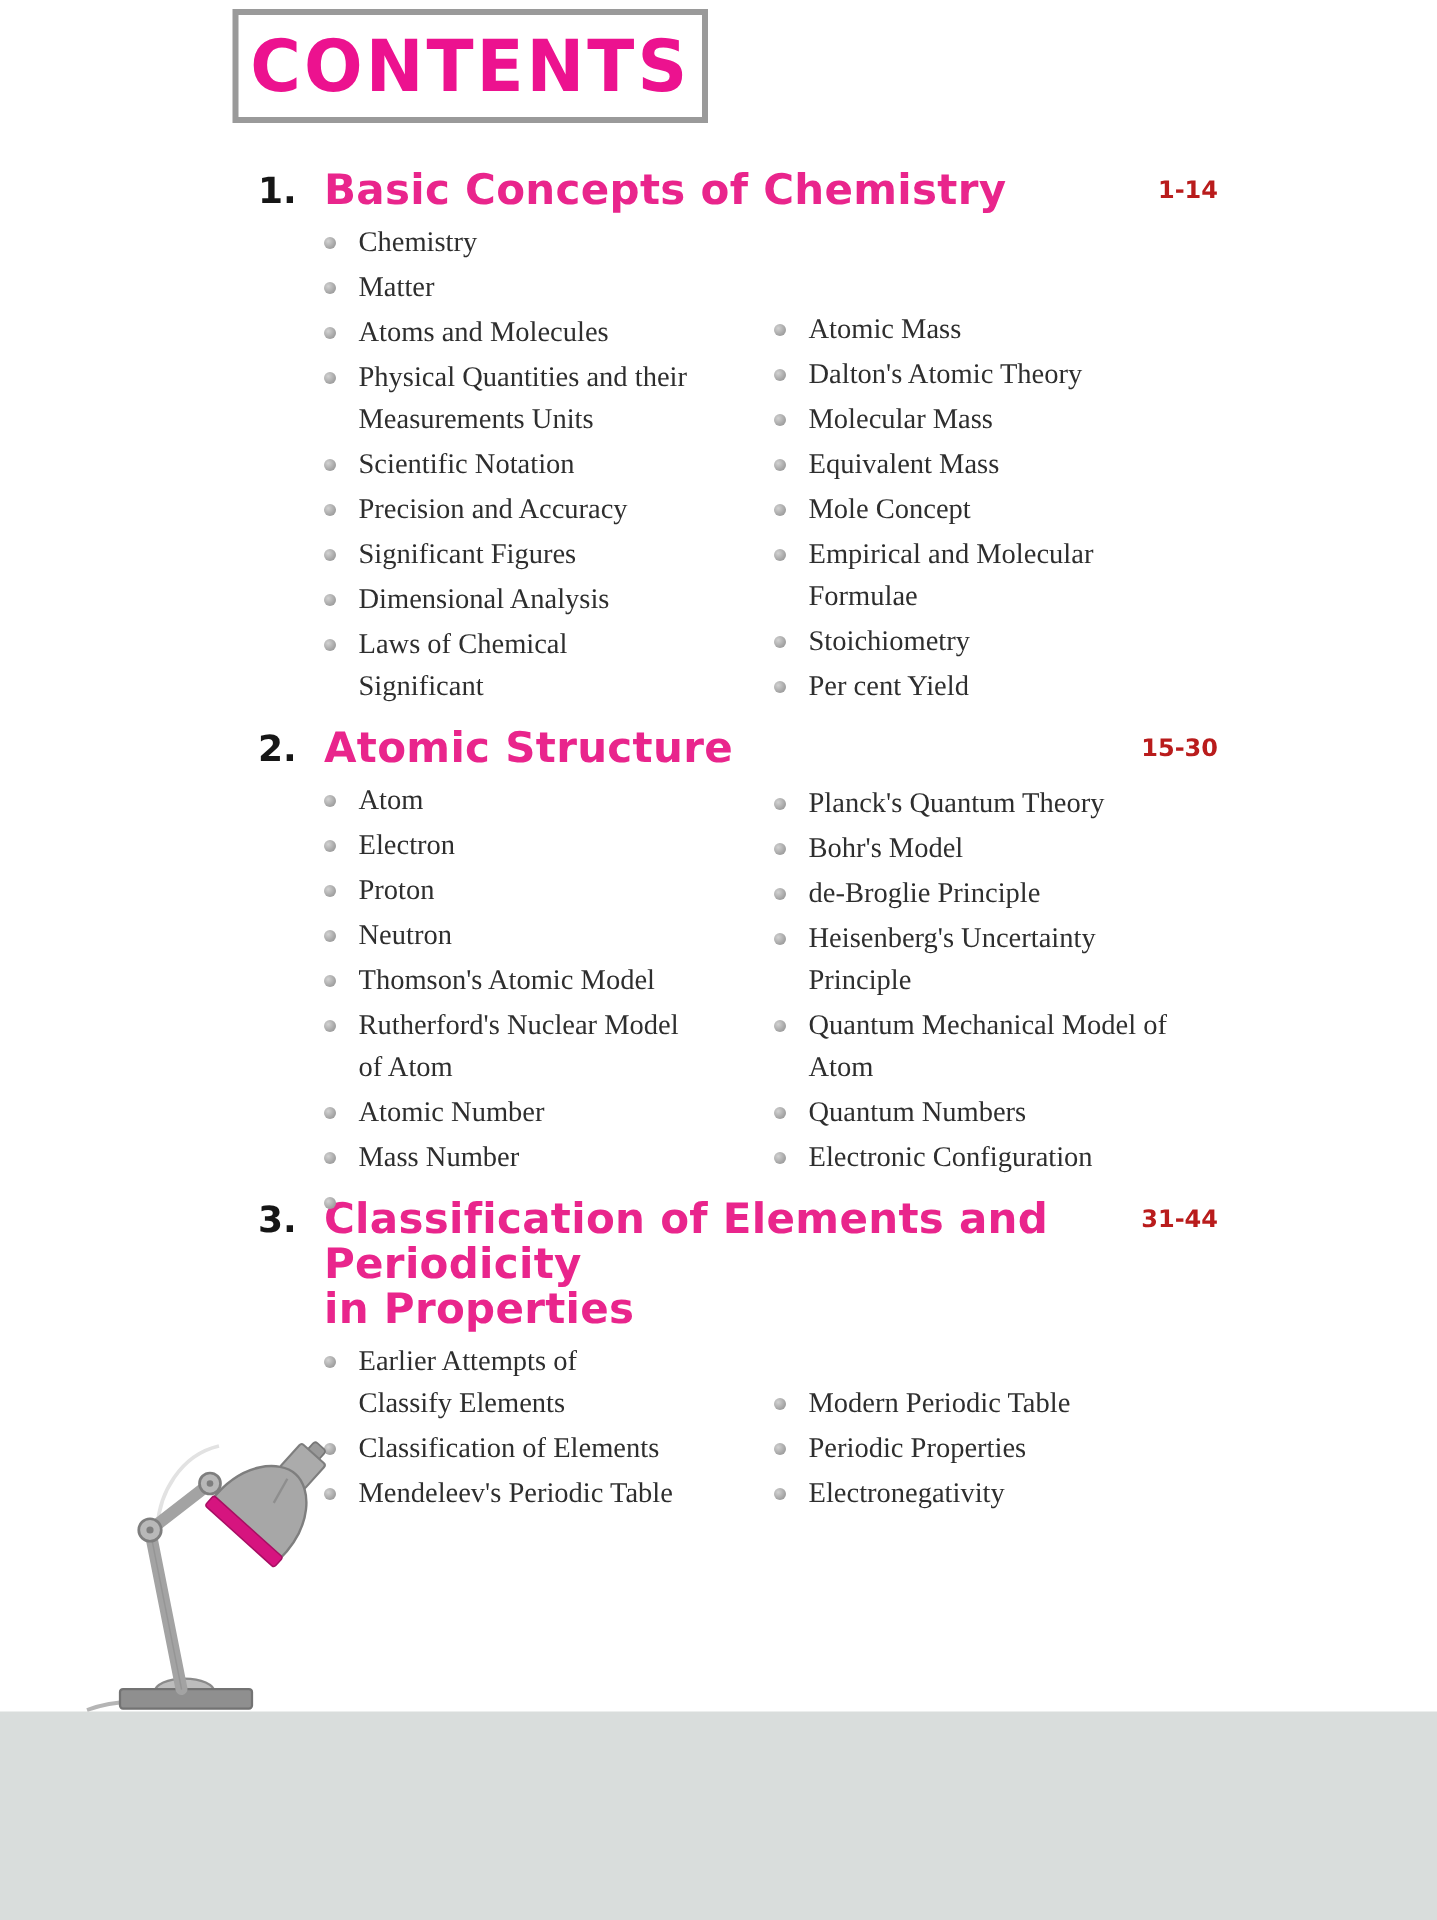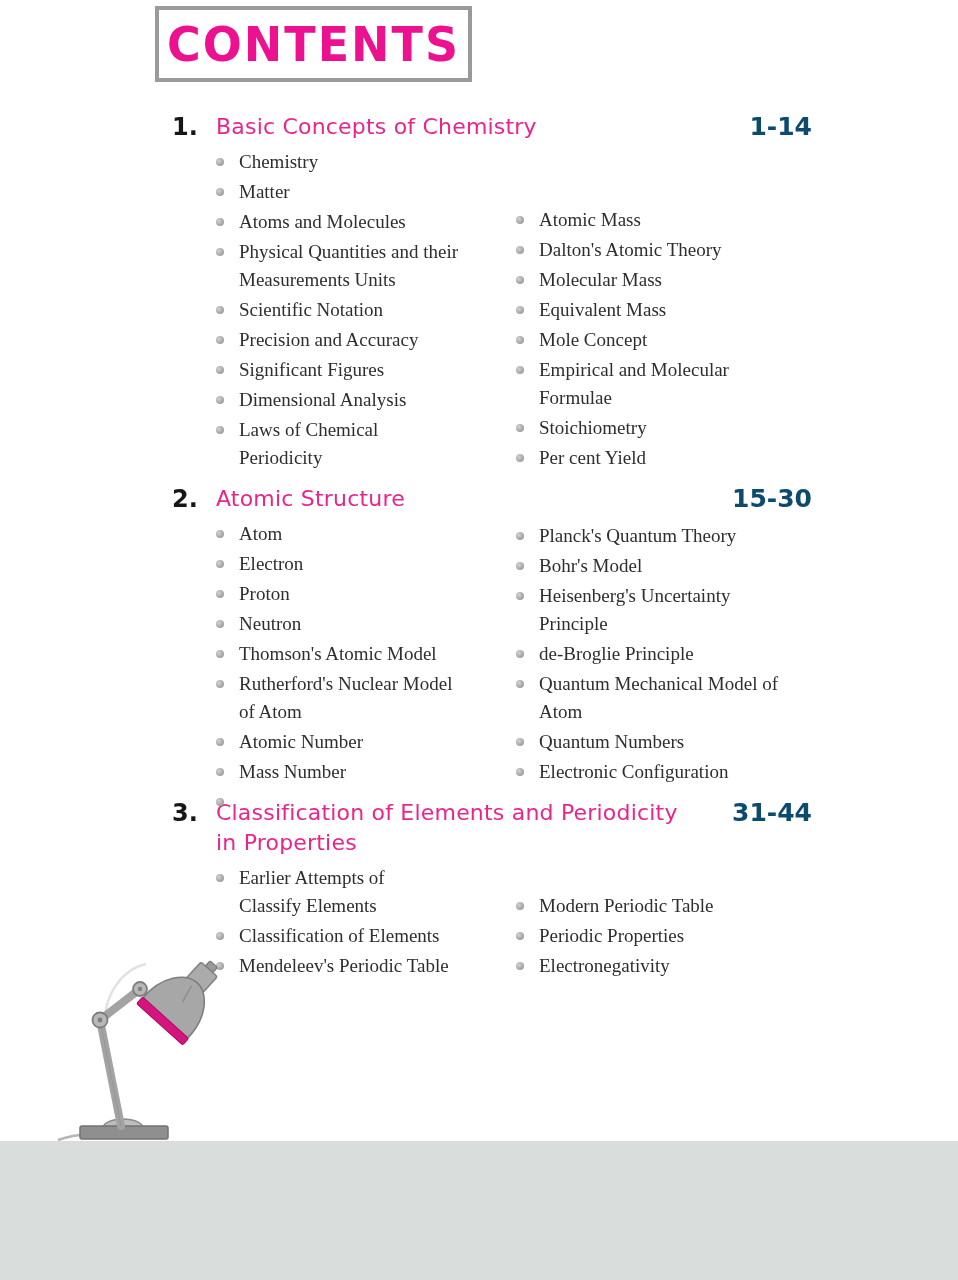--- a/index.html
+++ b/index.html
@@ -48,29 +48,29 @@
     font-family:"DejaVu Sans", sans-serif;
   }
   .chapter-number{
     width:44px;flex:0 0 44px;
     font-size:24px;font-weight:bold;color:#161616;
     line-height:30px;
   }
   .chapter-title{
     flex:1 1 auto;
     margin:0;
-    font-size:22px;font-weight:normal;
+    font-size:28px;font-weight:bold;
     color:var(--accent-pink);
     line-height:30px;
     white-space:pre-line;
     letter-spacing:0.2px;
   }
   .chapter-pages{
     flex:0 0 auto;
-    font-size:25px;font-weight:bold;color:#0c4a6e;
+    font-size:16px;font-weight:bold;color:#b91c1c;
     line-height:30px;
     margin-left:12px;
     white-space:nowrap;
   }
   .chapter-columns{display:flex;align-items:flex-end;}
   ul.topic-list{
     list-style:none;margin:0;padding:0;
   }
   ul.topic-list.left{margin-left:44px;width:300px;flex:0 0 300px;}
   ul.topic-list.right{width:296px;flex:0 0 296px;}
@@ -121,21 +121,21 @@
               <li><span class="bullet"></span><span class="topic-text">Chemistry</span></li>
               <li><span class="bullet"></span><span class="topic-text">Matter</span></li>
               <li><span class="bullet"></span><span class="topic-text">Atoms and Molecules</span></li>
               <li><span class="bullet"></span><span class="topic-text">Physical Quantities and their
 Measurements Units</span></li>
               <li><span class="bullet"></span><span class="topic-text">Scientific Notation</span></li>
               <li><span class="bullet"></span><span class="topic-text">Precision and Accuracy</span></li>
               <li><span class="bullet"></span><span class="topic-text">Significant Figures</span></li>
               <li><span class="bullet"></span><span class="topic-text">Dimensional Analysis</span></li>
               <li><span class="bullet"></span><span class="topic-text">Laws of Chemical
-Periodicity</span></li>
+Significant</span></li>
             </ul>
             <ul class="topic-list right">
               <li><span class="bullet"></span><span class="topic-text">Atomic Mass</span></li>
               <li><span class="bullet"></span><span class="topic-text">Dalton's Atomic Theory</span></li>
               <li><span class="bullet"></span><span class="topic-text">Molecular Mass</span></li>
               <li><span class="bullet"></span><span class="topic-text">Equivalent Mass</span></li>
               <li><span class="bullet"></span><span class="topic-text">Mole Concept</span></li>
               <li><span class="bullet"></span><span class="topic-text">Empirical and Molecular
 Formulae</span></li>
               <li><span class="bullet"></span><span class="topic-text">Stoichiometry</span></li>
@@ -158,23 +158,23 @@
               <li><span class="bullet"></span><span class="topic-text">Thomson's Atomic Model</span></li>
               <li><span class="bullet"></span><span class="topic-text">Rutherford's Nuclear Model
 of Atom</span></li>
               <li><span class="bullet"></span><span class="topic-text">Atomic Number</span></li>
               <li><span class="bullet"></span><span class="topic-text">Mass Number</span></li>
               <li><span class="bullet"></span></li>
             </ul>
             <ul class="topic-list right">
               <li><span class="bullet"></span><span class="topic-text">Planck's Quantum Theory</span></li>
               <li><span class="bullet"></span><span class="topic-text">Bohr's Model</span></li>
+              <li><span class="bullet"></span><span class="topic-text">de-Broglie Principle</span></li>
               <li><span class="bullet"></span><span class="topic-text">Heisenberg's Uncertainty
 Principle</span></li>
-              <li><span class="bullet"></span><span class="topic-text">de-Broglie Principle</span></li>
               <li><span class="bullet"></span><span class="topic-text">Quantum Mechanical Model of
 Atom</span></li>
               <li><span class="bullet"></span><span class="topic-text">Quantum Numbers</span></li>
               <li><span class="bullet"></span><span class="topic-text">Electronic Configuration</span></li>
             </ul>
           </div>
         </section>
         <section class="chapter">
           <div class="chapter-header">
             <span class="chapter-number">3.</span>

